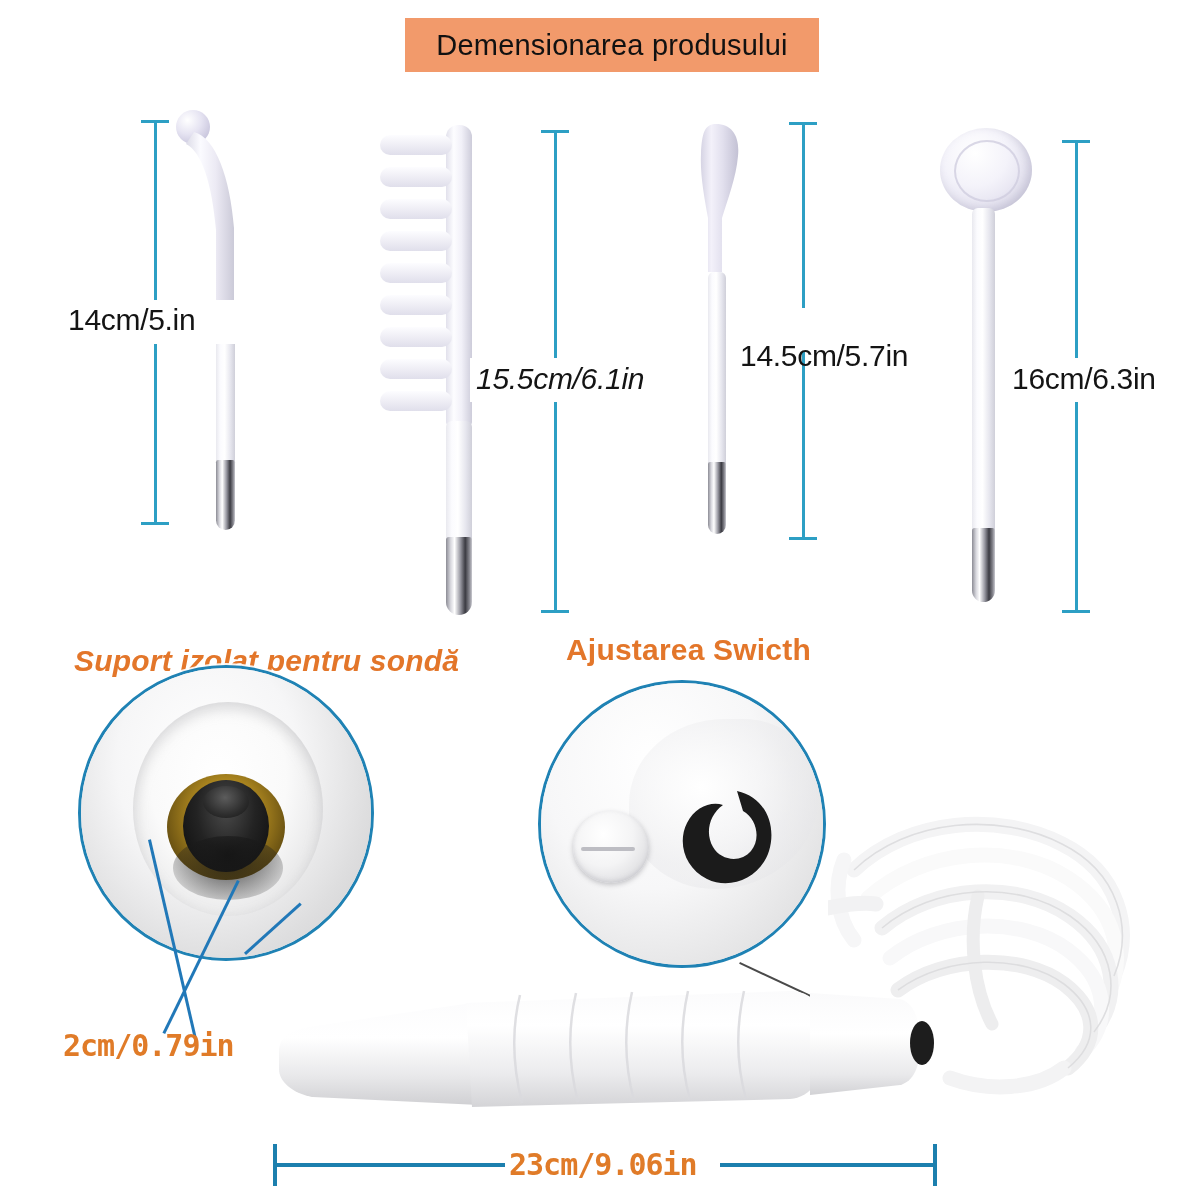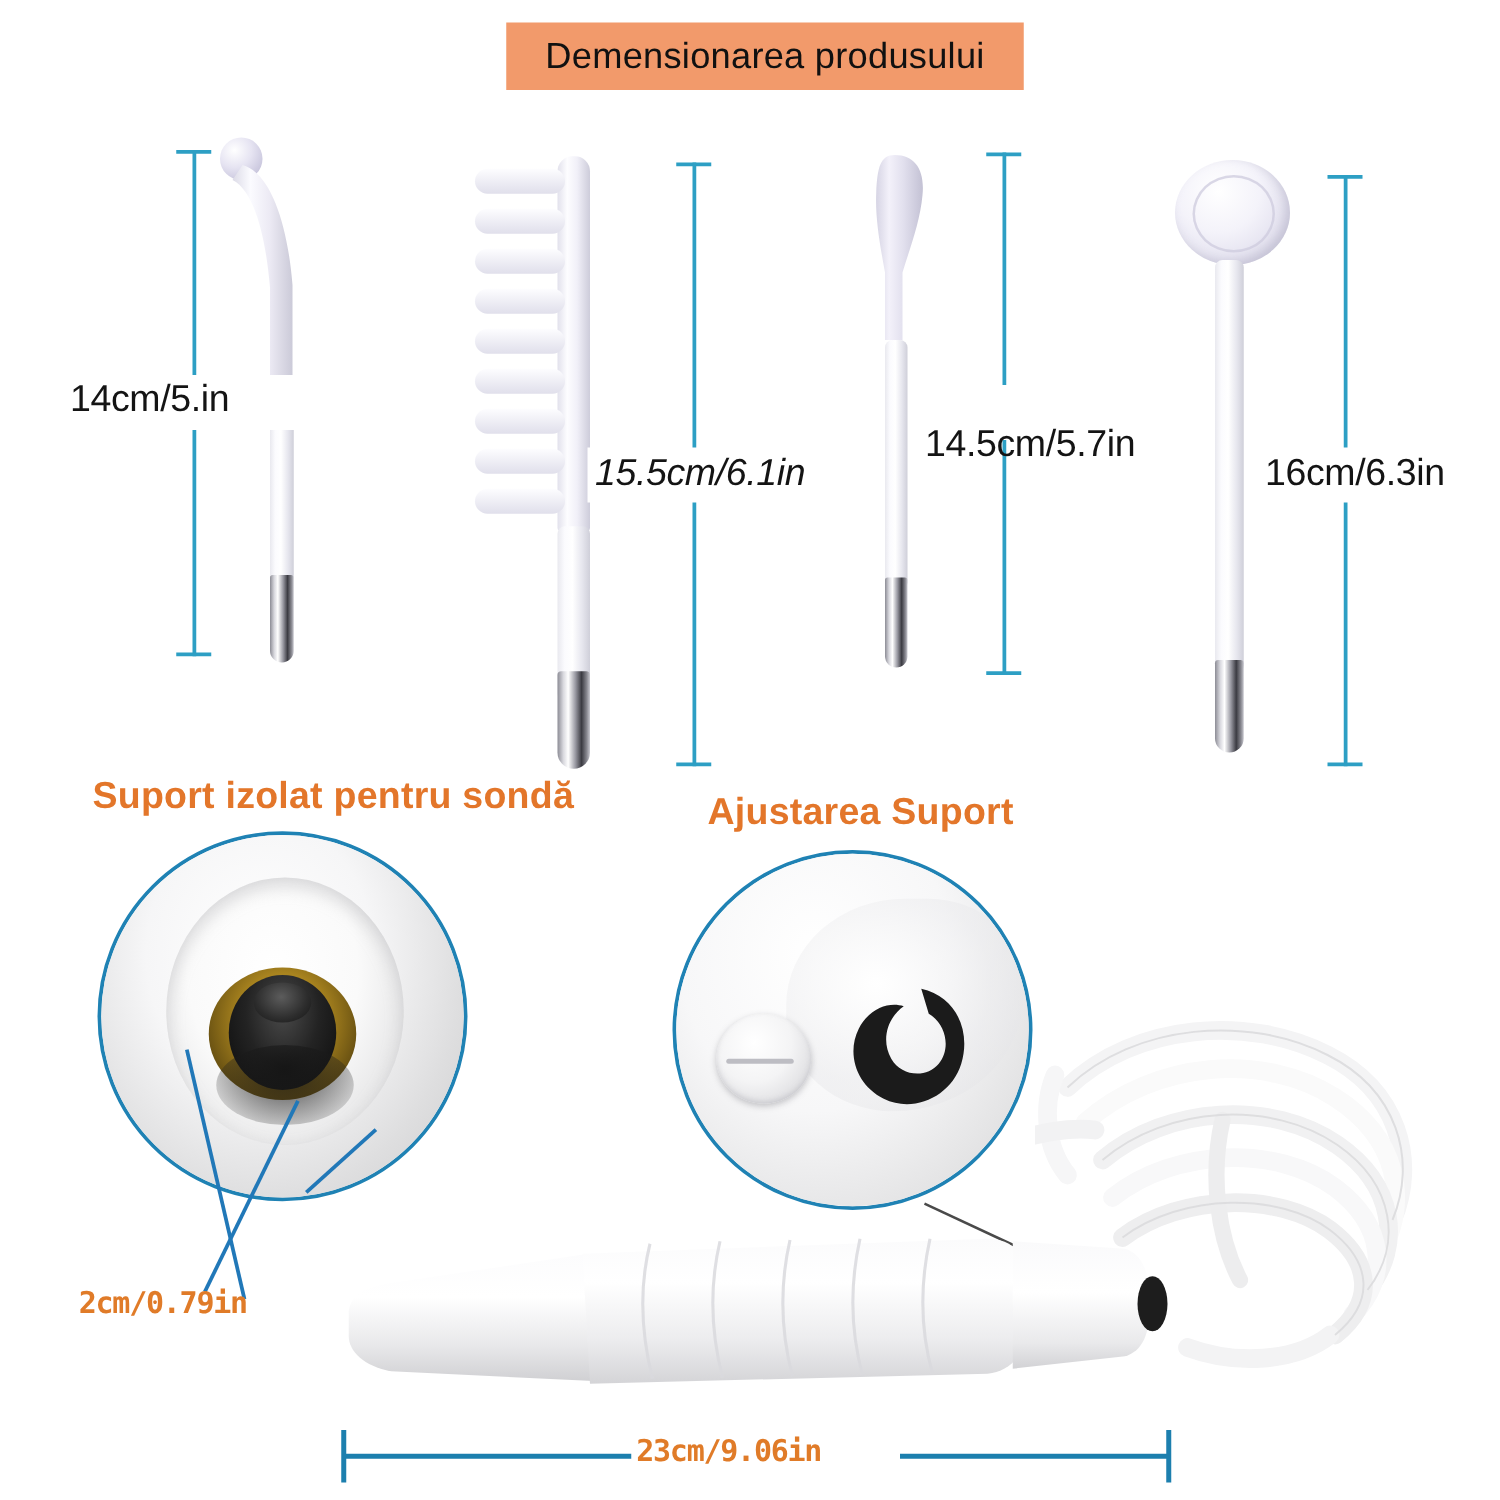--- a/index.html
+++ b/index.html
@@ -47,21 +47,21 @@
   .orange-head {
     position: absolute;
     font-size: 30px;
     color: #E3762A;
     white-space: nowrap;
     font-weight: 600;
     letter-spacing: 0.2px;
   }
   .orange-dim {
     position: absolute;
-    font-size: 24px;
+    font-size: 30px;
     color: #E07B28;
     white-space: nowrap;
     font-weight: 700;
     font-family: "DejaVu Sans Mono", monospace;
     letter-spacing: -1px;
   }
 
   
   .vrule {
     position: absolute;
@@ -158,21 +158,21 @@
 
     <div class="shaft" style="left:46px; top:206px; width:19px; height:160px;"></div>
 
     <div class="metal" style="left:46px; top:360px; width:19px; height:70px;"></div>
   </div>
 
   <div class="vcap" style="left:141px; top:120px;"></div>
   <div class="vrule" style="left:154px; top:120px; height:405px;"></div>
   <div class="vcap" style="left:141px; top:522px;"></div>
   <div class="white-gap" style="left:60px; top:300px; width:195px; height:44px;"></div>
-  <div class="dim-label" style="left:56px; top:303px;">14cm/5.in</div>
+  <div class="dim-label" style="left:68px; top:303px;">14cm/5.in</div>
 
   <div class="probe" style="left:372px; top:125px; width:130px; height:490px;">
 
     <div style="position:absolute; left:74px; top:0px; width:26px; height:300px; border-radius:12px 12px 3px 3px;
                 background:linear-gradient(to right,#e2e1ec 0%,#fdfdff 30%,#f1f0f8 60%,#cdccda 100%);"></div>
 
     <div style="position:absolute; left:0; top:0;">
       <div style="position:absolute; left:8px;  top:10px;  width:72px; height:20px; border-radius:10px;
                   background:linear-gradient(to bottom,#fdfdff,#e0dfeb);"></div>
       <div style="position:absolute; left:8px;  top:42px;  width:72px; height:20px; border-radius:10px;
@@ -242,22 +242,22 @@
 
     <div class="metal" style="left:32px; top:400px; width:23px; height:74px;"></div>
   </div>
 
   <div class="vcap" style="left:1062px; top:140px;"></div>
   <div class="vrule" style="left:1075px; top:140px; height:473px;"></div>
   <div class="vcap" style="left:1062px; top:610px;"></div>
   <div class="white-gap" style="left:1008px; top:358px; width:180px; height:44px;"></div>
   <div class="dim-label" style="left:1012px; top:362px;">16cm/6.3in</div>
 
-  <div class="orange-head" style="left:74px; top:620px;">Suport izolat pentru sondă</div>
-  <div class="orange-head" style="left:566px; top:633px;">Ajustarea Suport</div>
+  <div class="orange-head" style="left:74px; top:644px;font-style:italic;">Suport izolat pentru sondă</div>
+  <div class="orange-head" style="left:566px; top:633px;">Ajustarea Swicth</div>
 
   <div class="inset-circle" style="left:78px; top:665px; width:290px; height:290px;">
 
     <div style="position:absolute; left:-6px; top:-10px; width:302px; height:310px;
                 background:radial-gradient(ellipse at 44% 34%, #ffffff 0%, #f6f6f7 38%, #dededf 68%, #c9c9cb 100%);"></div>
 
     <div style="position:absolute; left:52px; top:34px; width:190px; height:214px; border-radius:50%;
                 background:radial-gradient(ellipse at 45% 36%, #ffffff 0%, #fafafa 46%, #e4e4e5 80%, #cfcfd1 100%);
                 box-shadow: inset 0 6px 14px rgba(160,160,165,0.4);"></div>
 

